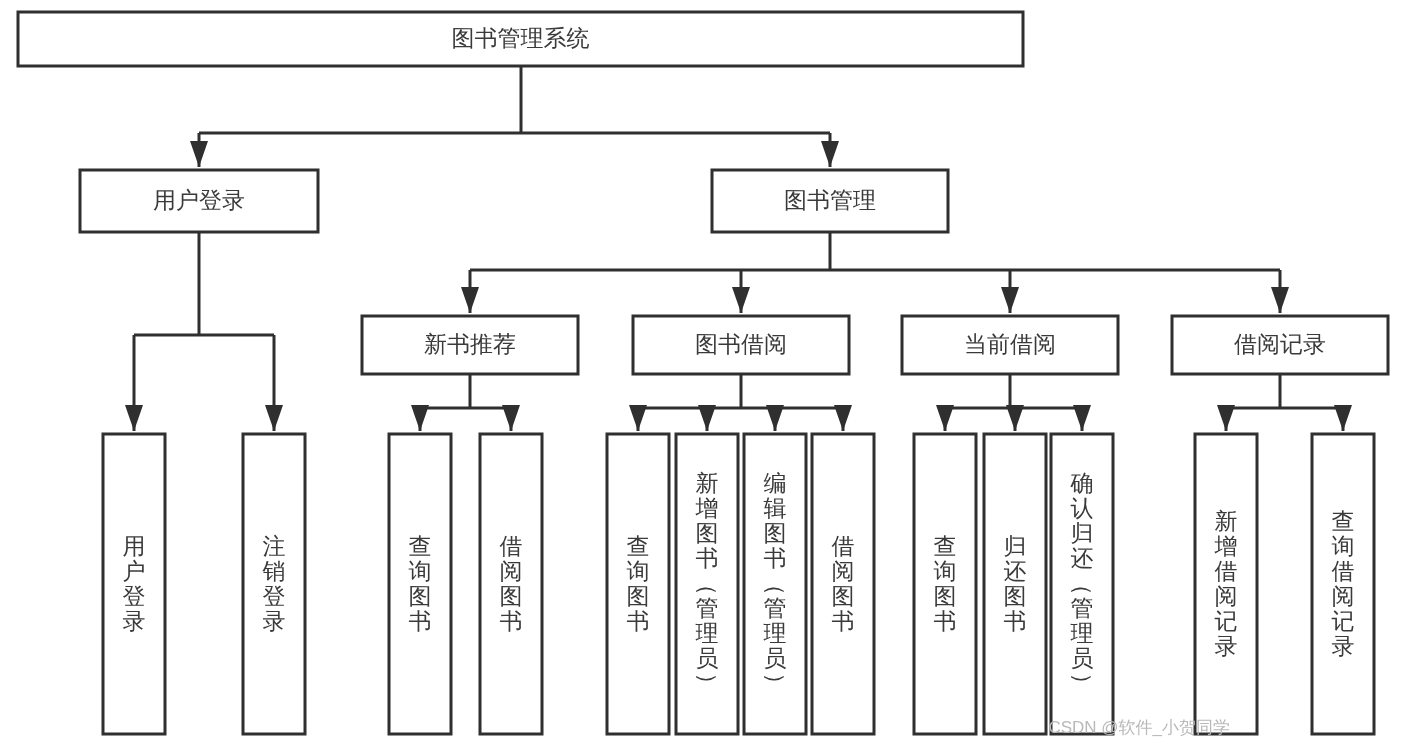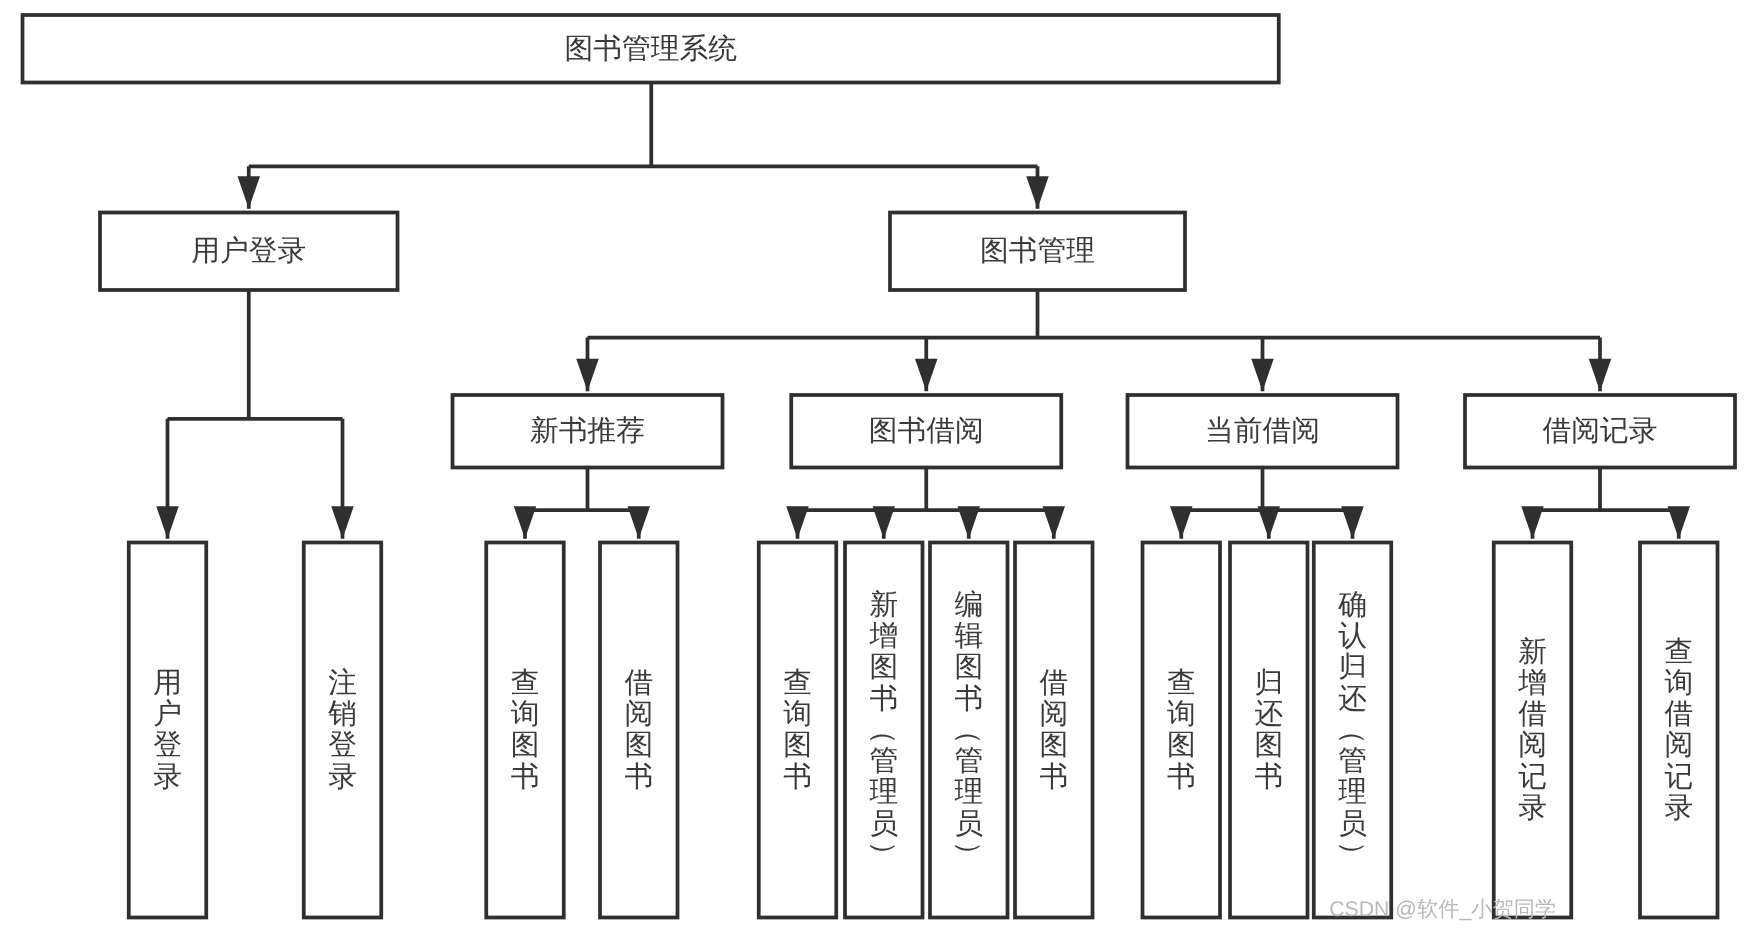--- a/index.html
+++ b/index.html
@@ -43,21 +43,21 @@
   }
   .node-label-h {
     font-family: "Liberation Sans", "DejaVu Sans", sans-serif;
     font-size: 23px;
     fill: #3a3a3a;
     text-anchor: middle;
     dominant-baseline: middle;
   }
   .watermark {
     position: absolute;
-    right: 10px;
+    right: 25px;
     bottom: 8px;
     font-family: "Liberation Sans", "DejaVu Sans", sans-serif;
     font-size: 17px;
     color: #b9b9b9;
     white-space: nowrap;
     user-select: none;
   }
 </style>
 </head>
 <body>

